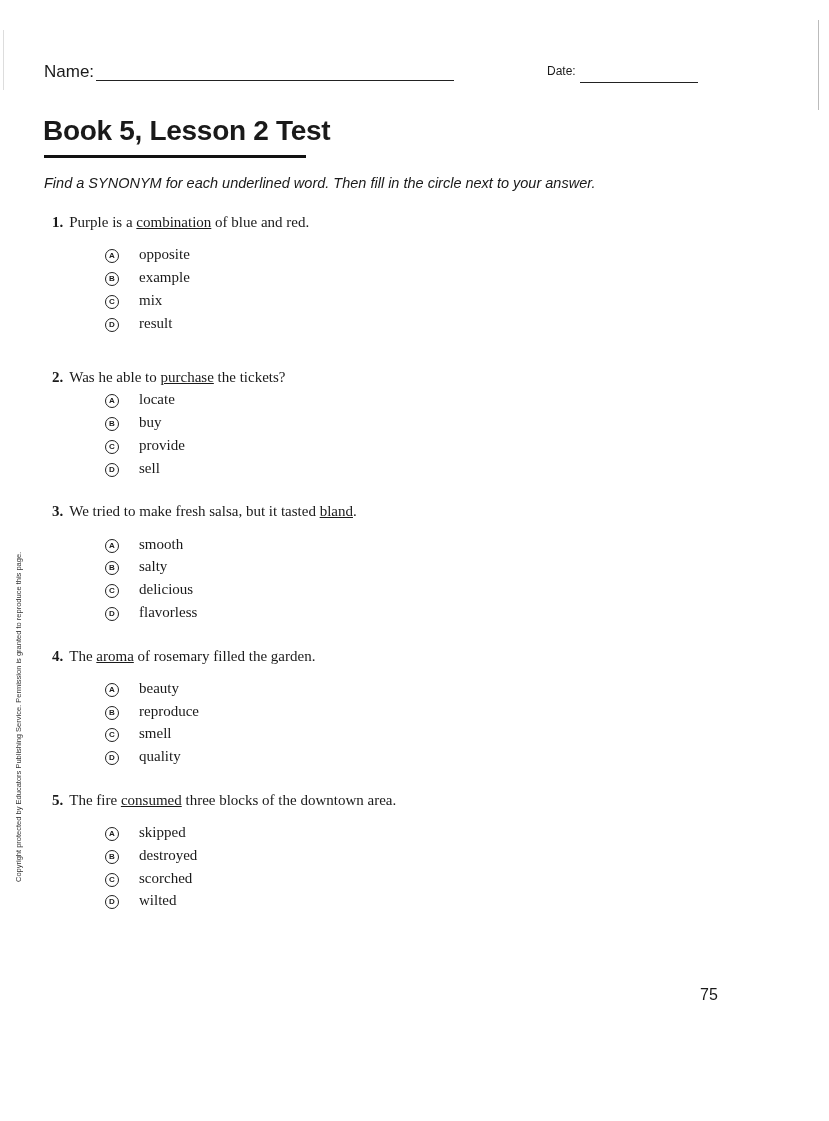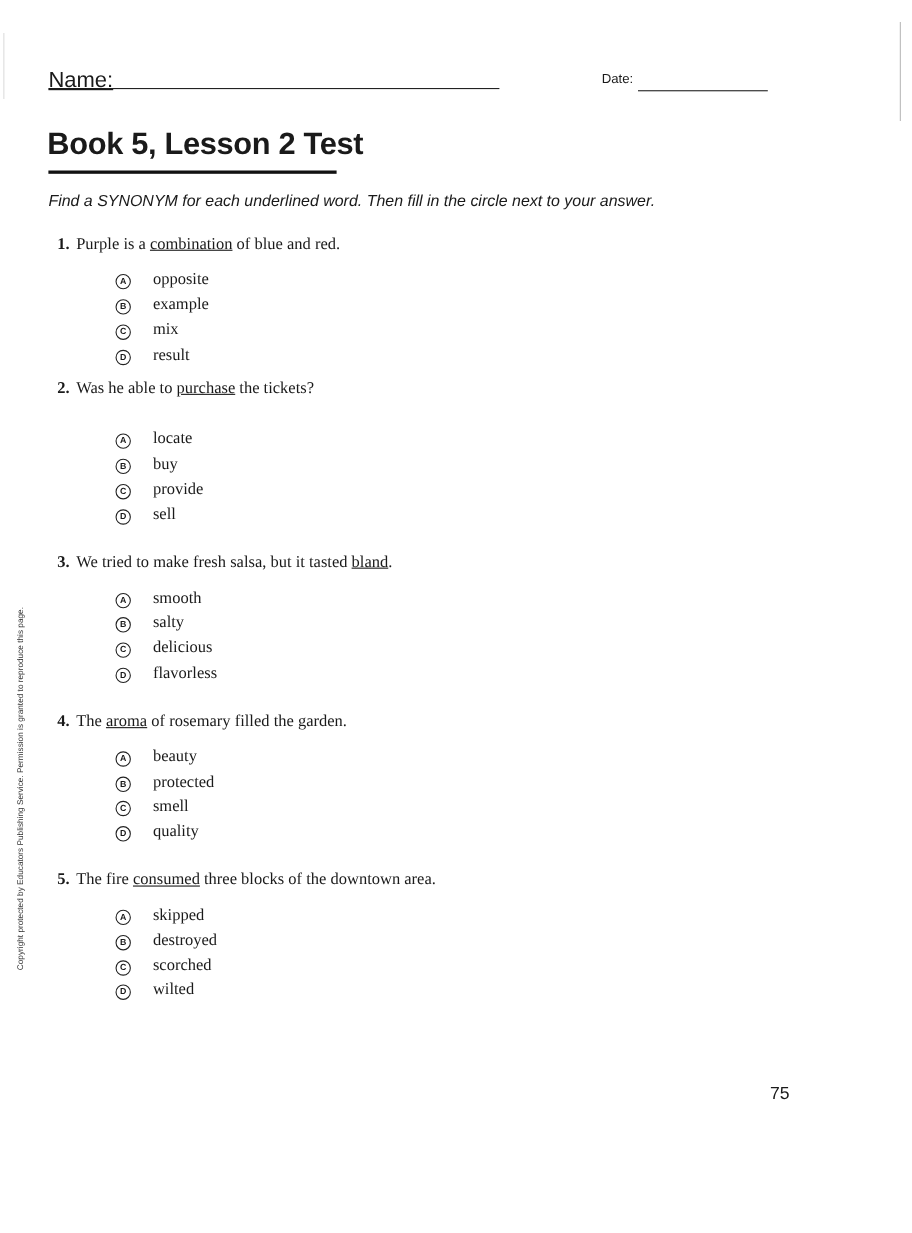--- a/index.html
+++ b/index.html
@@ -3,21 +3,21 @@
 <meta charset="utf-8">
 <style>
   html, body { margin: 0; padding: 0; background: #ffffff; }
   body {
     width: 829px; height: 1121px; position: relative; overflow: hidden;
     color: #1a1a1a;
   }
   .sans { font-family: "Liberation Sans", "DejaVu Sans", sans-serif; }
   .serif { font-family: "Liberation Serif", "DejaVu Serif", serif; }
 
-  .name-row { position: absolute; left: 44px; top: 62px; font-size: 20px; text-decoration: underline; }
+  .name-row { position: absolute; left: 44px; top: 62px; font-size: 17px; }
   .name-line { position: absolute; left: 96px; top: 80px; width: 358px; border-bottom: 1.5px solid #222; }
   .date-row { position: absolute; left: 535px; top: 64px; font-size: 12px; margin-left: 12px; }
   .date-line { position: absolute; left: 580px; top: 82px; width: 118px; border-bottom: 1.5px solid #222; }
 
   .title { position: absolute; left: 43px; top: 115px; font-size: 28px; font-weight: bold; letter-spacing: -0.3px; }
   .title-rule { position: absolute; left: 44px; top: 155px; width: 262px; border-bottom: 3px solid #111; }
 
   .instructions { position: absolute; left: 44px; top: 175px; font-size: 14.5px; font-style: italic; }
 
   .question { position: absolute; left: 52px; font-size: 15px; }
@@ -67,21 +67,21 @@
   </div>
 <div class="choice serif" style="top:292px;">
     <span class="bubble">C</span>
     <span class="choice-text">mix</span>
   </div>
 <div class="choice serif" style="top:315px;">
     <span class="bubble">D</span>
     <span class="choice-text">result</span>
   </div>
 
-<div class="question serif" style="top:345px;">
+<div class="question serif" style="top:369px;">
   <span class="qnum">2.</span><span>Was he able to </span><span class="u">purchase</span><span> the tickets?</span>
 </div>
 <div class="choice serif" style="top:391px;">
     <span class="bubble">A</span>
     <span class="choice-text">locate</span>
   </div>
 <div class="choice serif" style="top:414px;">
     <span class="bubble">B</span>
     <span class="choice-text">buy</span>
   </div>
@@ -116,21 +116,21 @@
 
 <div class="question serif" style="top:648px;">
   <span class="qnum">4.</span><span>The </span><span class="u">aroma</span><span> of rosemary filled the garden.</span>
 </div>
 <div class="choice serif" style="top:680px;">
     <span class="bubble">A</span>
     <span class="choice-text">beauty</span>
   </div>
 <div class="choice serif" style="top:703px;">
     <span class="bubble">B</span>
-    <span class="choice-text">protected</span>
+    <span class="choice-text">reproduce</span>
   </div>
 <div class="choice serif" style="top:725px;">
     <span class="bubble">C</span>
     <span class="choice-text">smell</span>
   </div>
 <div class="choice serif" style="top:748px;">
     <span class="bubble">D</span>
     <span class="choice-text">quality</span>
   </div>
 

